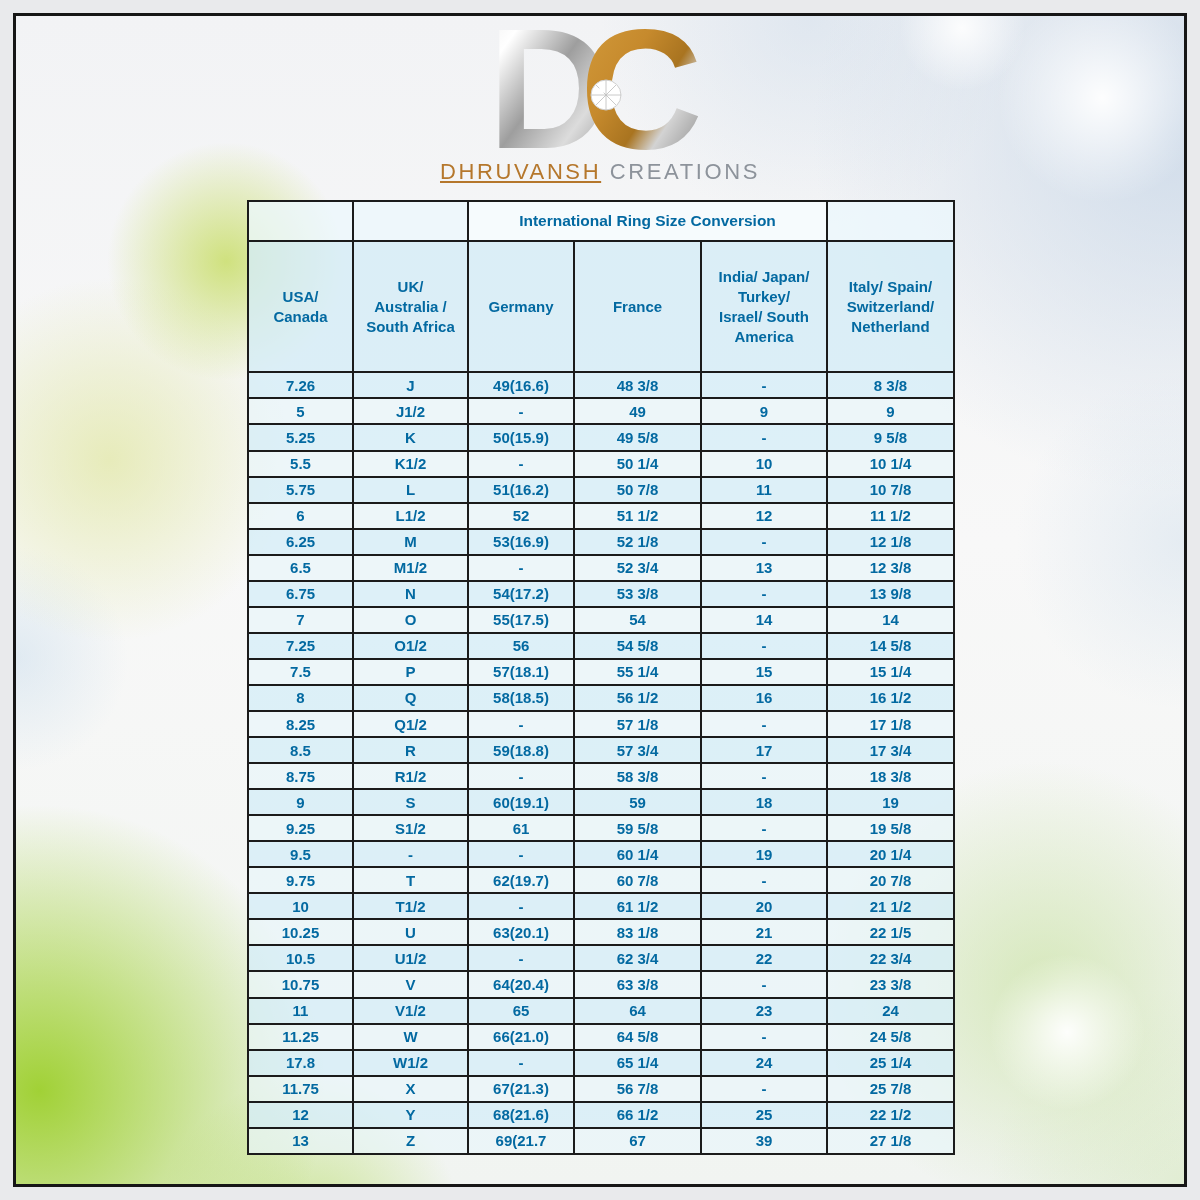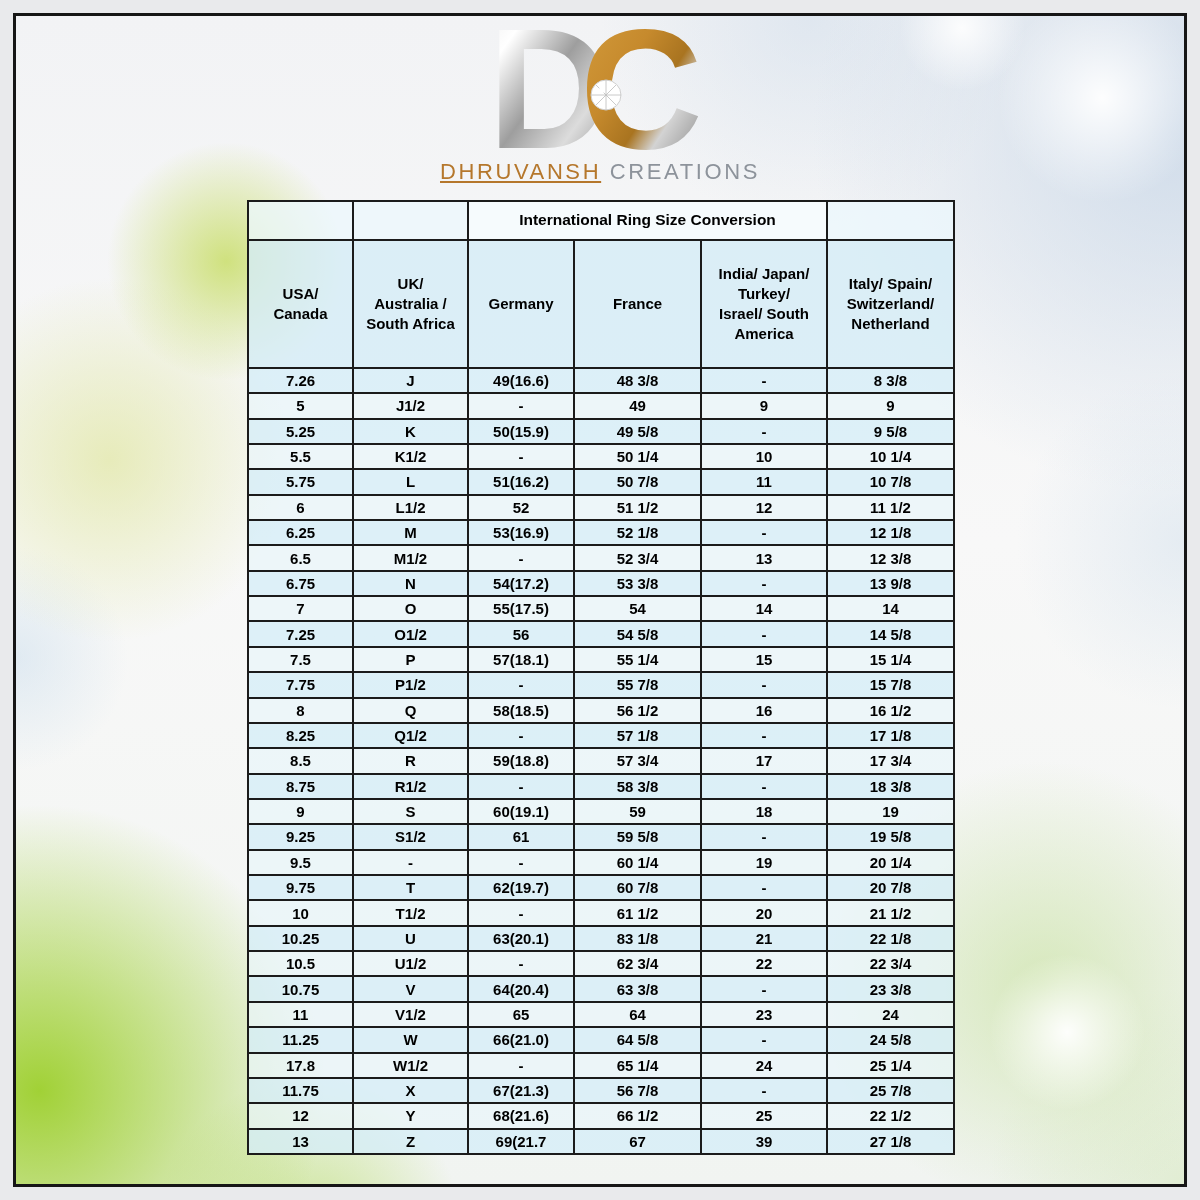--- a/index.html
+++ b/index.html
@@ -37,21 +37,21 @@
     position:absolute;left:0;top:159px;width:1200px;text-align:center;
     font-size:22px;letter-spacing:2.6px;font-weight:normal;
   }
   .brand-primary{color:#b5772c;text-decoration:underline;}
   .brand-secondary{color:#8d939b;}
   
   table.ring{
     position:absolute;left:247px;top:200px;
     width:706px;height:955px;
     border-collapse:collapse;table-layout:fixed;
-    font-weight:bold;color:#000000;
+    font-weight:bold;color:#0369a1;
   }
   table.ring td,table.ring th{
     border:2px solid #1b1b1b;
     text-align:center;vertical-align:middle;
     padding:0 2px;overflow:hidden;
   }
   tr.title-row{height:29px;}
   tr.title-row td{background:rgba(236,247,252,0.78);}
   td.title-cell{
     background:rgba(246,252,254,0.88) !important;
@@ -234,28 +234,20 @@
         </tr>
         <tr>
           <td>7.5</td>
           <td>P</td>
           <td>57(18.1)</td>
           <td>55 1/4</td>
           <td>15</td>
           <td>15 1/4</td>
         </tr>
         <tr>
-          <td>7.75</td>
-          <td>P1/2</td>
-          <td>-</td>
-          <td>55 7/8</td>
-          <td>-</td>
-          <td>15 7/8</td>
-        </tr>
-        <tr>
           <td>8</td>
           <td>Q</td>
           <td>58(18.5)</td>
           <td>56 1/2</td>
           <td>16</td>
           <td>16 1/2</td>
         </tr>
         <tr>
           <td>8.25</td>
           <td>Q1/2</td>
@@ -319,21 +311,21 @@
           <td>61 1/2</td>
           <td>20</td>
           <td>21 1/2</td>
         </tr>
         <tr>
           <td>10.25</td>
           <td>U</td>
           <td>63(20.1)</td>
           <td>83 1/8</td>
           <td>21</td>
-          <td>22 1/8</td>
+          <td>22 1/5</td>
         </tr>
         <tr>
           <td>10.5</td>
           <td>U1/2</td>
           <td>-</td>
           <td>62 3/4</td>
           <td>22</td>
           <td>22 3/4</td>
         </tr>
         <tr>

